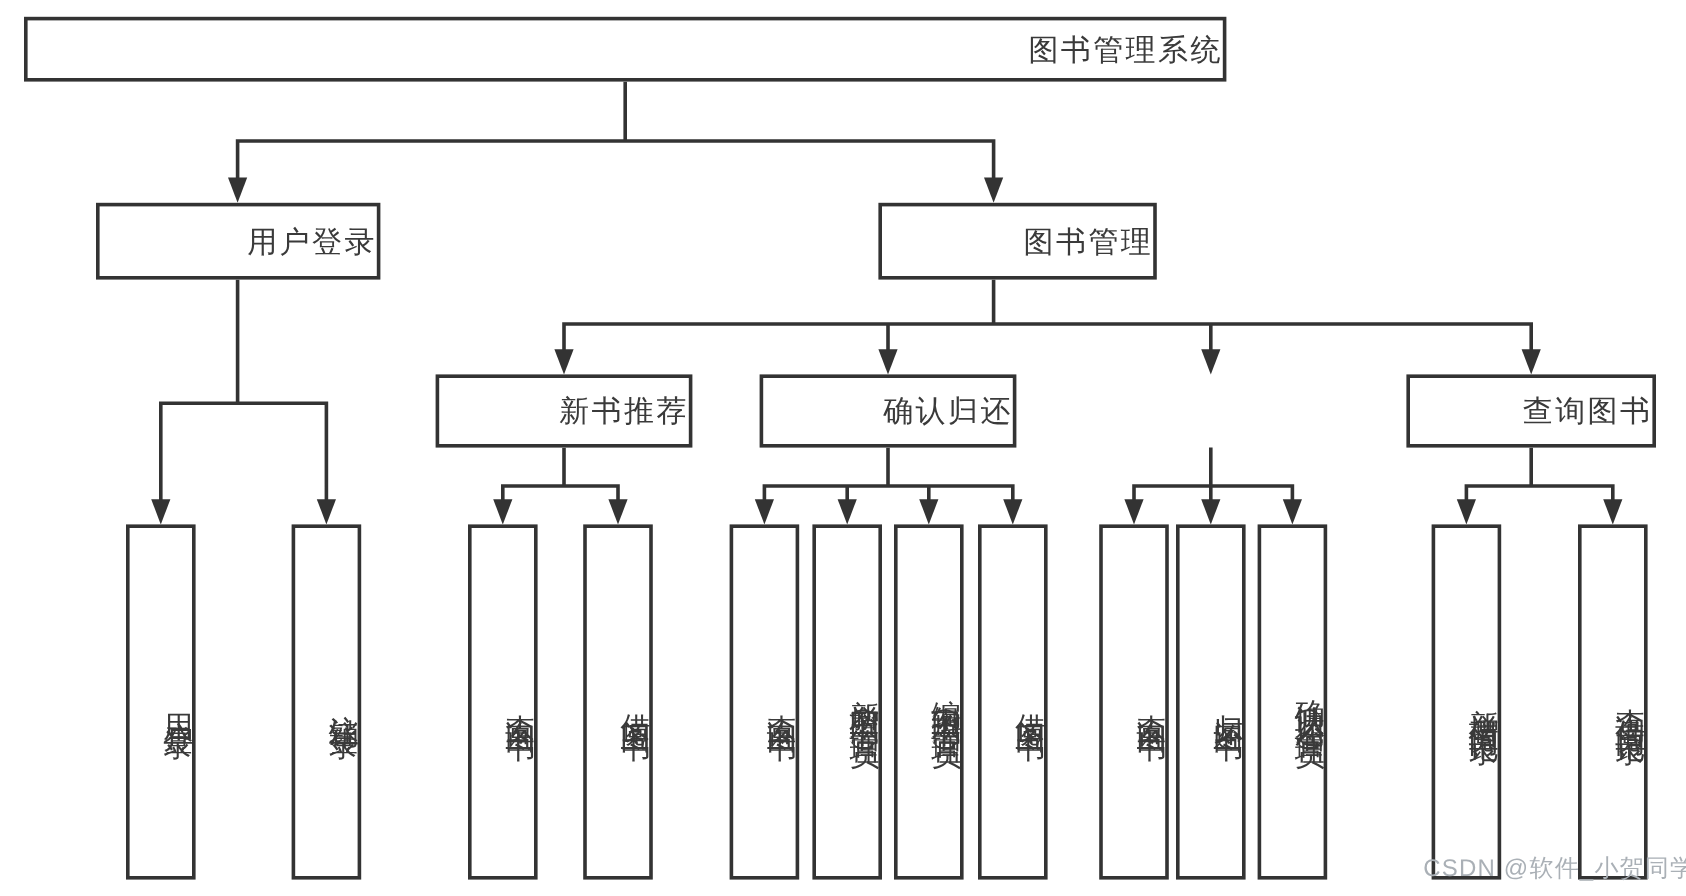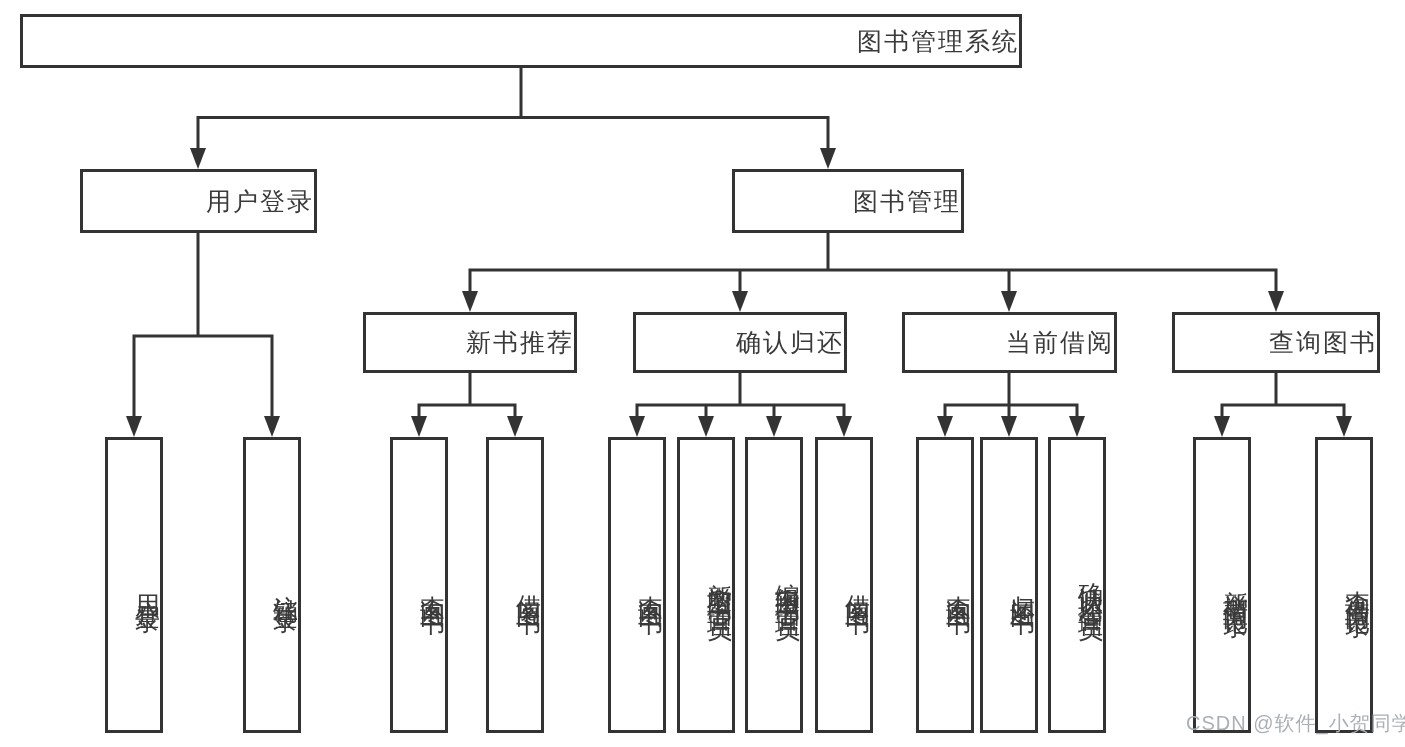--- a/index.html
+++ b/index.html
@@ -106,23 +106,20 @@
   <div class="node n-book">
     <span>图书管理</span>
   </div>
 
   <div class="node n-rec">
     <span>新书推荐</span>
   </div>
   <div class="node n-bor">
     <span>确认归还</span>
   </div>
-  <div class="node n-cur">
-    <span>当前借阅</span>
-  </div>
   <div class="node n-log">
     <span>查询图书</span>
   </div>
 
   <div class="node vnode v1">
     <span>用户登录</span>
   </div>
   <div class="node vnode v2">
     <span>注销登录</span>
   </div>

